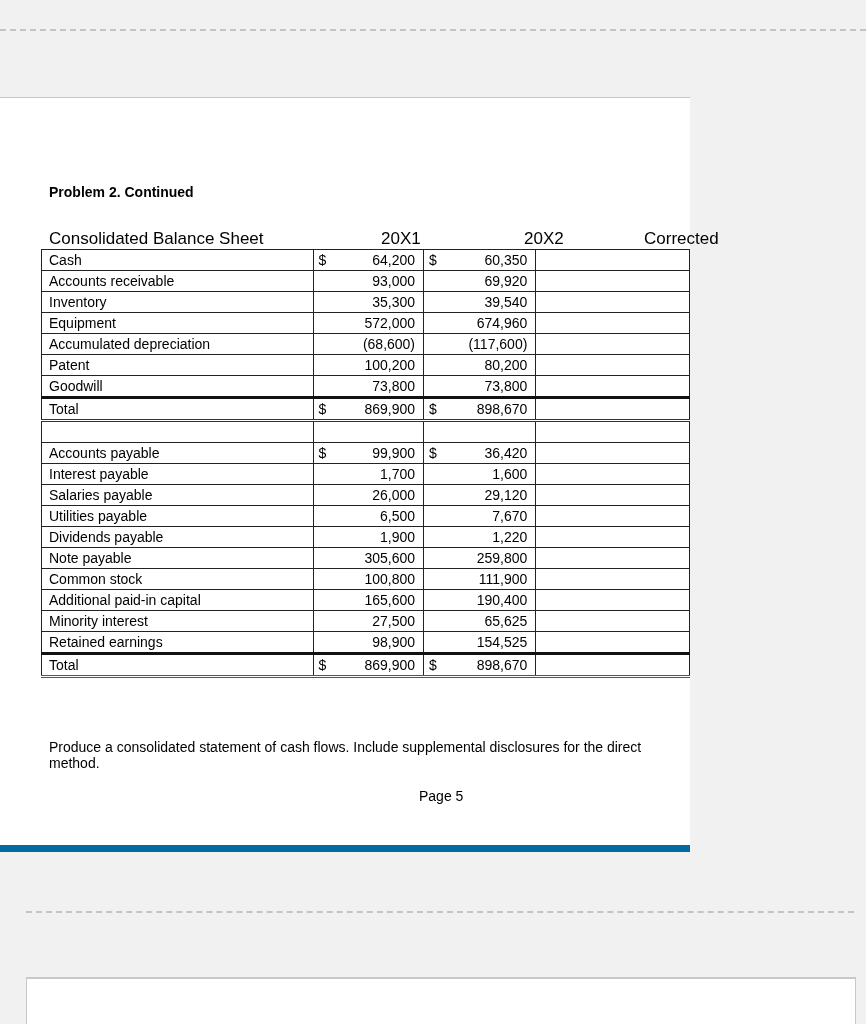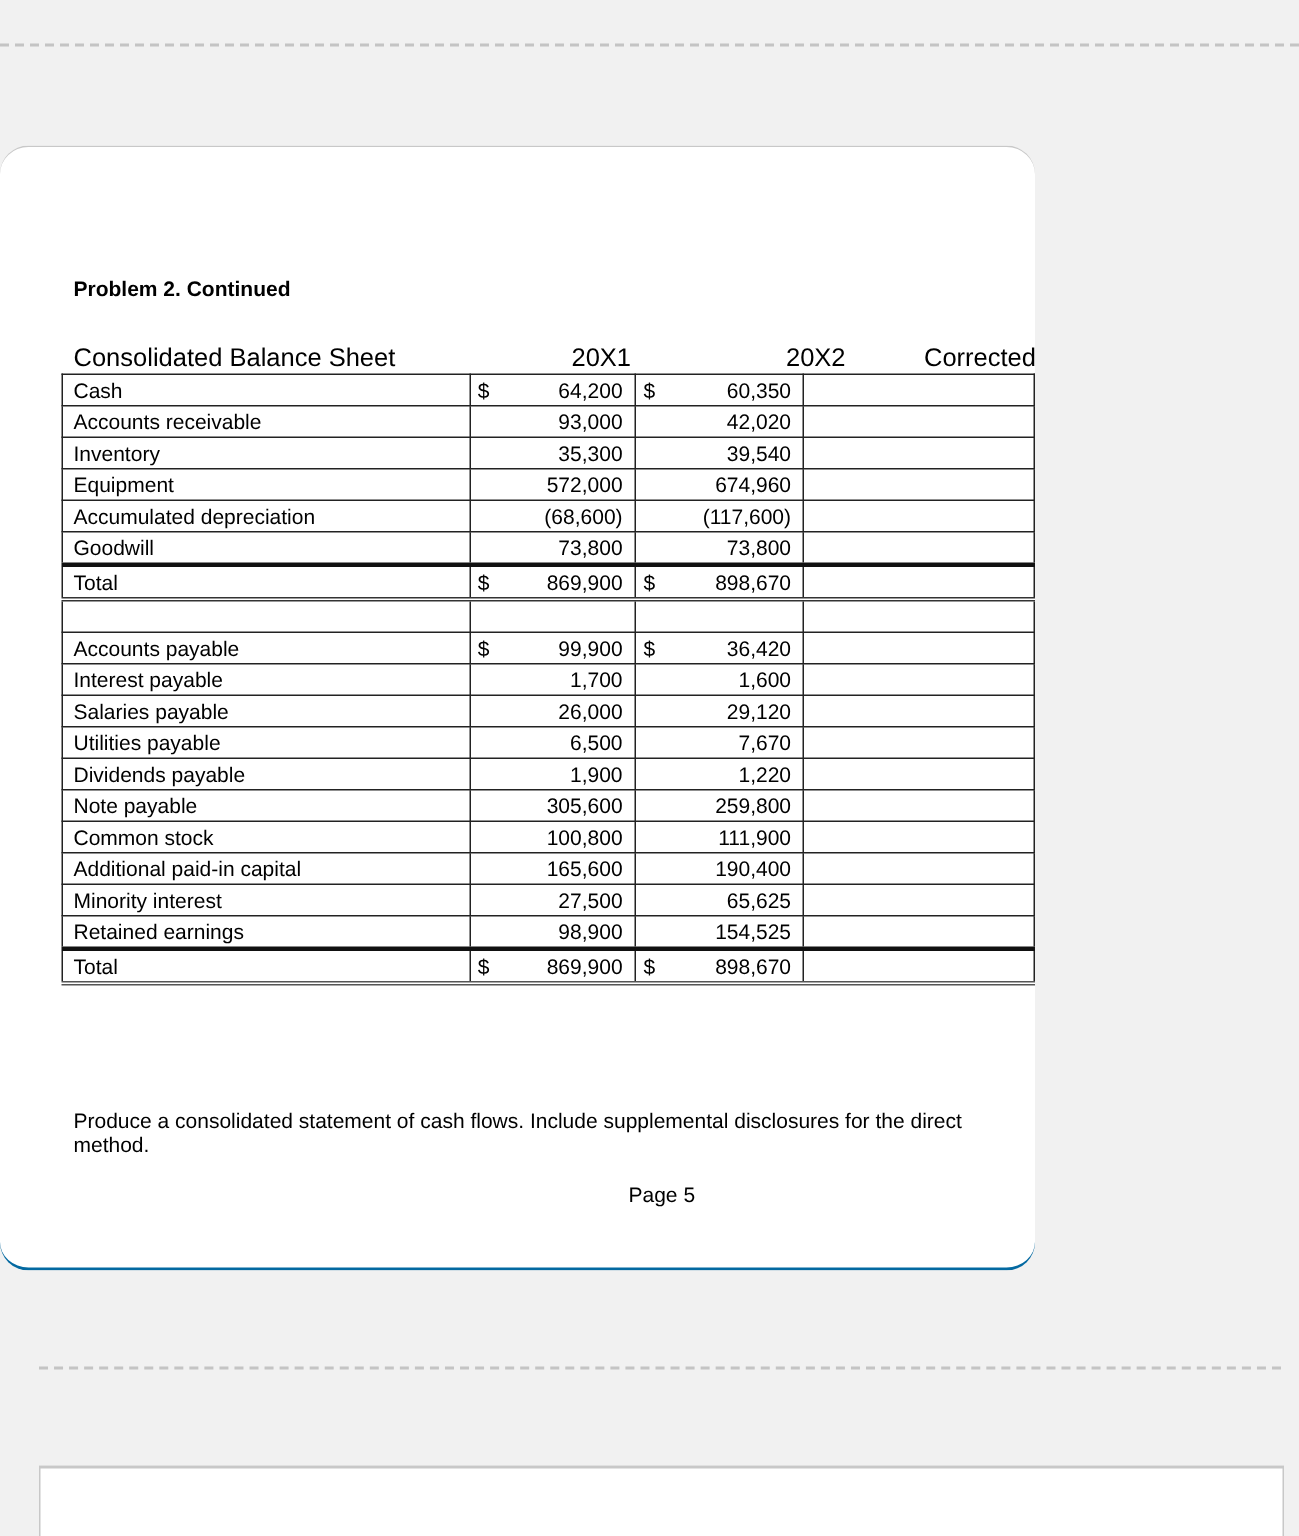--- a/index.html
+++ b/index.html
@@ -1,27 +1,27 @@
 <!DOCTYPE html>
 <html><head>
 <meta charset="utf-8">
 <style>
   html, body { margin:0; padding:0; }
   body { width:866px; height:1024px; background:#f1f1f1; position:relative; overflow:hidden;
          font-family:"Liberation Sans", sans-serif; color:#000; }
   .top-band { position:absolute; left:0; top:0; width:866px; height:96px; background:#f1f1f1; }
   .dash-top { position:absolute; left:0; top:29px; width:866px; border-top:2px dashed #c4c4c4; }
   .page { position:absolute; left:0; top:97px; width:690px; height:747px; background:#fff;
-          border-top:1px solid #c8c8c8; border-bottom:2px solid #0369a1;border-radius:19px; }
+          border-top:1px solid #c8c8c8; border-bottom:7px solid #0369a1; }
   .problem-title { position:absolute; left:49px; top:86px; font-size:14px; font-weight:bold; }
   .sheet-header { position:absolute; top:131px; font-size:17px; }
   .hdr-title { left:49px; }
   .hdr-y1 { left:381px; }
   .hdr-y2 { left:492px;margin-left:32px; }
-  .hdr-corr { left:616px; }
+  .hdr-corr { left:644px; }
   table.bs { position:absolute; left:41px; top:151px; border-collapse:collapse; font-size:14px; }
   table.bs td { border:1px solid #222; height:20px; padding:0; line-height:20px; }
   td.label { width:291px; padding-left:7px !important; }
   td.v1, td.v2 { width:110px; position:relative; text-align:right; padding-right:8px !important; }
   td.v1 { width:109px; }
   td.corr { width:175px; }
   .dollar { position:absolute; left:5px; top:0; }
   tr.total td { border-top:3px solid #111; }
   tr.blank td { border-top:3px double #333; }
   tr.total2 td { border-top:3px solid #111; border-bottom:3px double #555; }
@@ -50,39 +50,45 @@
     <tbody id="bs-body">
         <tr>
           <td class="label"><span>Cash</span></td>
           <td class="v1"><span class="dollar">$</span><span>64,200</span></td>
           <td class="v2"><span class="dollar">$</span><span>60,350</span></td>
           <td class="corr"></td>
         </tr>
         <tr>
           <td class="label"><span>Accounts receivable</span></td>
           <td class="v1"><span>93,000</span></td>
-          <td class="v2"><span>42,020</span></td>
+          <td class="v2"><span>69,920</span></td>
           <td class="corr"></td>
         </tr>
         <tr>
           <td class="label"><span>Inventory</span></td>
           <td class="v1"><span>35,300</span></td>
           <td class="v2"><span>39,540</span></td>
           <td class="corr"></td>
         </tr>
         <tr>
           <td class="label"><span>Equipment</span></td>
           <td class="v1"><span>572,000</span></td>
           <td class="v2"><span>674,960</span></td>
           <td class="corr"></td>
         </tr>
         <tr>
           <td class="label"><span>Accumulated depreciation</span></td>
           <td class="v1"><span>(68,600)</span></td>
           <td class="v2"><span>(117,600)</span></td>
+          <td class="corr"></td>
+        </tr>
+        <tr>
+          <td class="label"><span>Patent</span></td>
+          <td class="v1"><span>100,200</span></td>
+          <td class="v2"><span>80,200</span></td>
           <td class="corr"></td>
         </tr>
         <tr>
           <td class="label"><span>Goodwill</span></td>
           <td class="v1"><span>73,800</span></td>
           <td class="v2"><span>73,800</span></td>
           <td class="corr"></td>
         </tr>
         <tr class="total">
           <td class="label"><span>Total</span></td>

